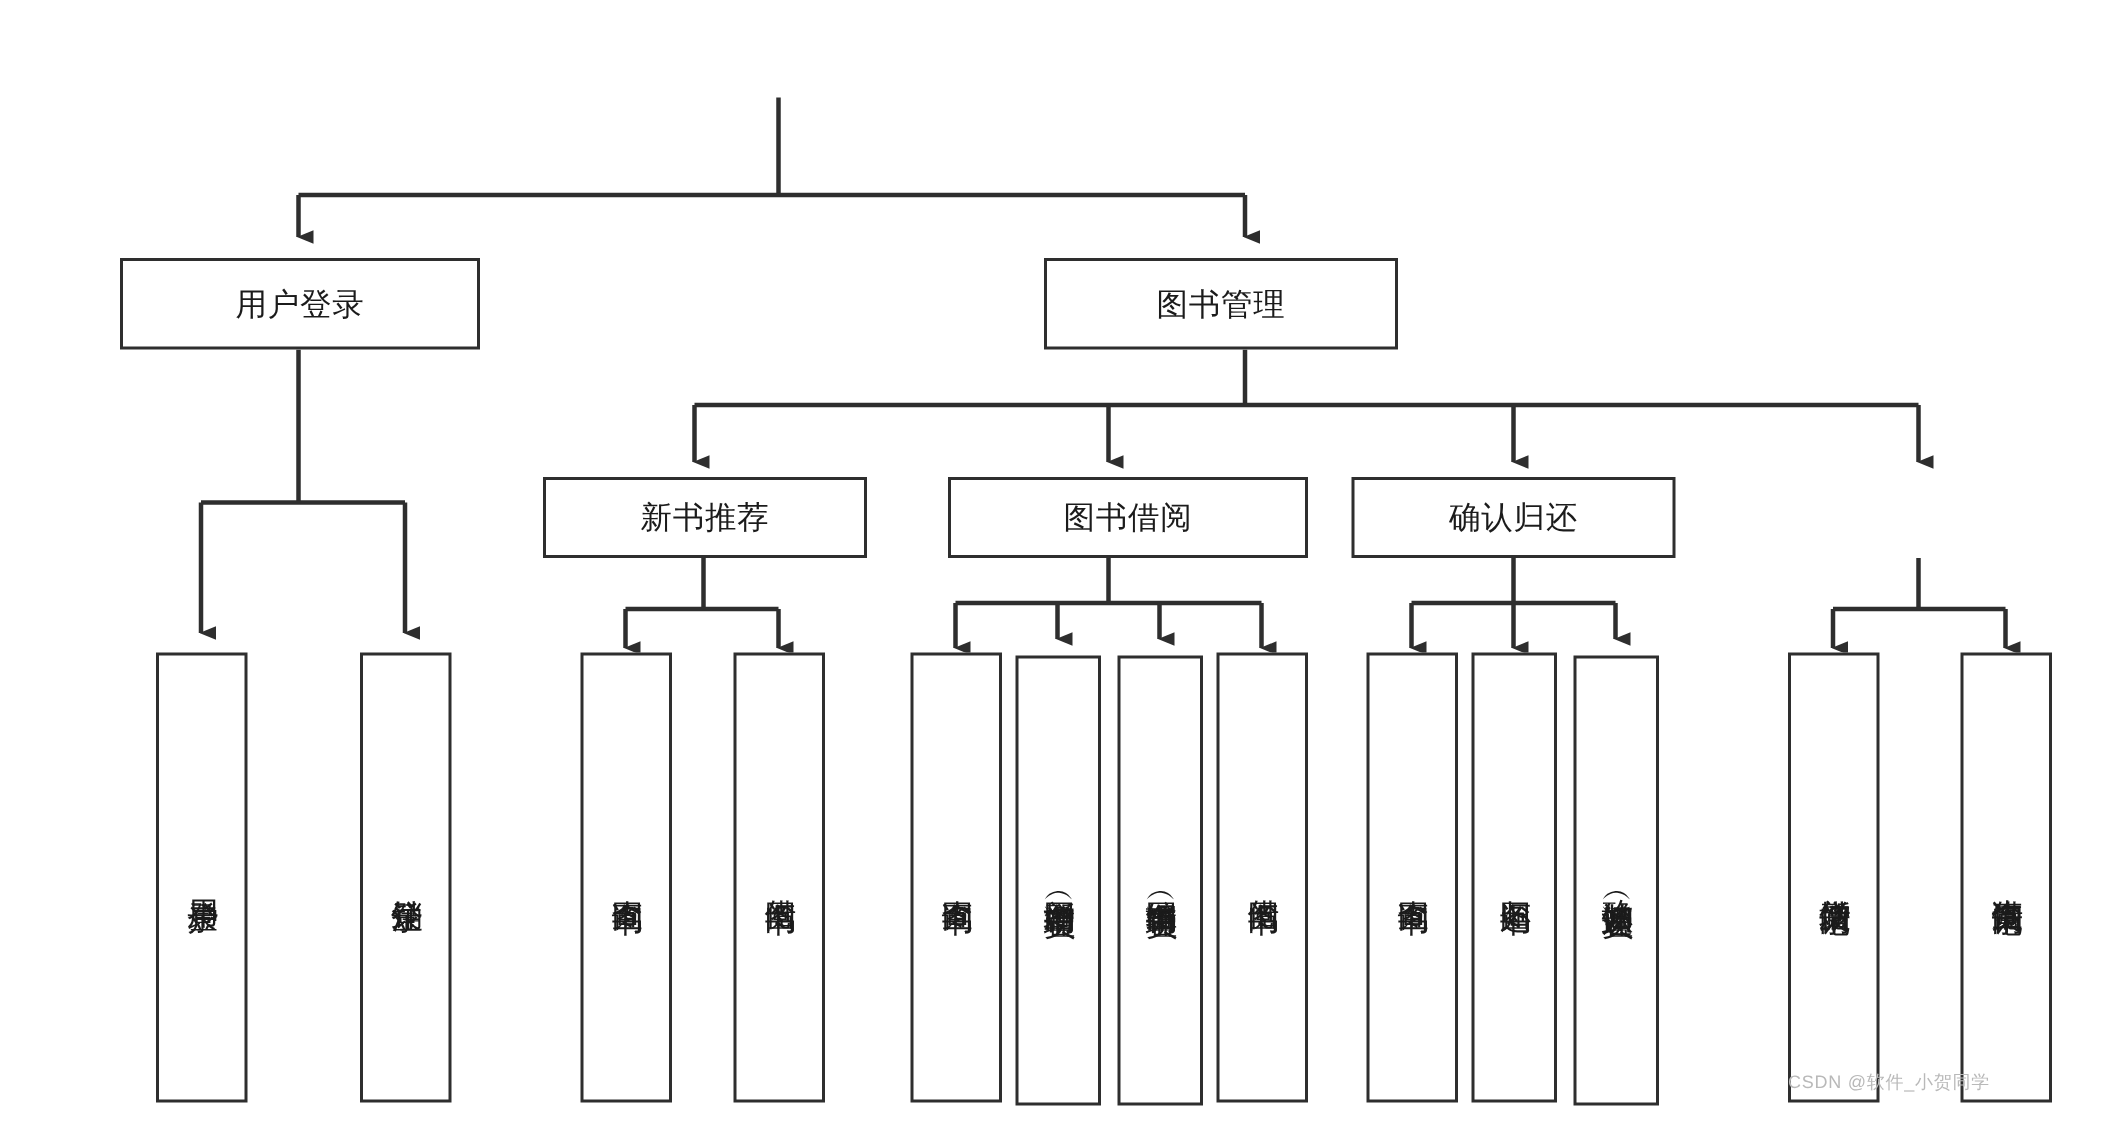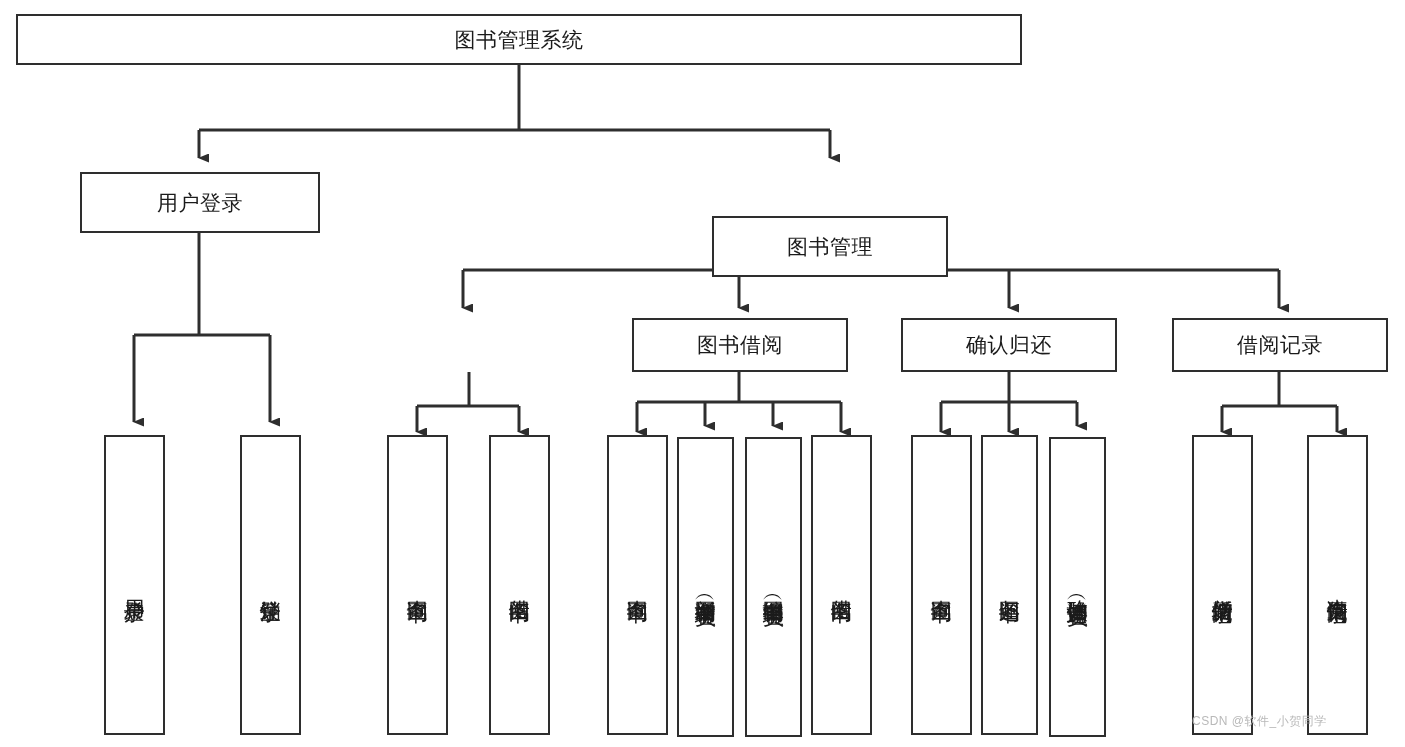--- a/index.html
+++ b/index.html
@@ -108,39 +108,36 @@
       <line x1="1009" y1="402" x2="1009" y2="432" marker-end="url(#arrowhead)"></line>
       <line x1="1077" y1="402" x2="1077" y2="426" marker-end="url(#arrowhead)"></line>
 
       <line x1="1279" y1="372" x2="1279" y2="406"></line>
       <line x1="1222" y1="406" x2="1337" y2="406"></line>
       <line x1="1222" y1="406" x2="1222" y2="432" marker-end="url(#arrowhead)"></line>
       <line x1="1337" y1="406" x2="1337" y2="432" marker-end="url(#arrowhead)"></line>
     </g>
   </svg>
 
-  <div class="node-box horiz" style="left:16px; top:14px; width:1006px; height:51px;">
-    <span>图书管理系统</span>
-  </div>
 
   <div class="node-box horiz" style="left:80px; top:172px; width:240px; height:61px;">
     <span>用户登录</span>
   </div>
-  <div class="node-box horiz" style="left:712px; top:172px; width:236px; height:61px;margin-top:44px;">
+  <div class="node-box horiz" style="left:696px; top:172px; width:236px; height:61px;">
     <span>图书管理</span>
   </div>
 
-  <div class="node-box horiz" style="left:632px; top:318px; width:216px; height:54px;">
+  <div class="node-box horiz" style="left:362px; top:318px; width:216px; height:54px;">
+    <span>新书推荐</span>
+  </div>
+  <div class="node-box horiz" style="left:632px; top:318px; width:240px; height:54px;">
     <span>图书借阅</span>
   </div>
   <div class="node-box horiz" style="left:901px; top:318px; width:216px; height:54px;">
     <span>确认归还</span>
-  </div>
-  <div class="node-box horiz" style="left:1172px; top:318px; width:216px; height:54px;">
-    <span>借阅记录</span>
   </div>
 
   <div class="node-box vert" style="left:104px; top:435px; width:61px; height:300px;">
     <span class="vtext">用户登录</span>
   </div>
   <div class="node-box vert" style="left:240px; top:435px; width:61px; height:300px;">
     <span class="vtext">注销登录</span>
   </div>
 
   <div class="node-box vert" style="left:387px; top:435px; width:61px; height:300px;">

